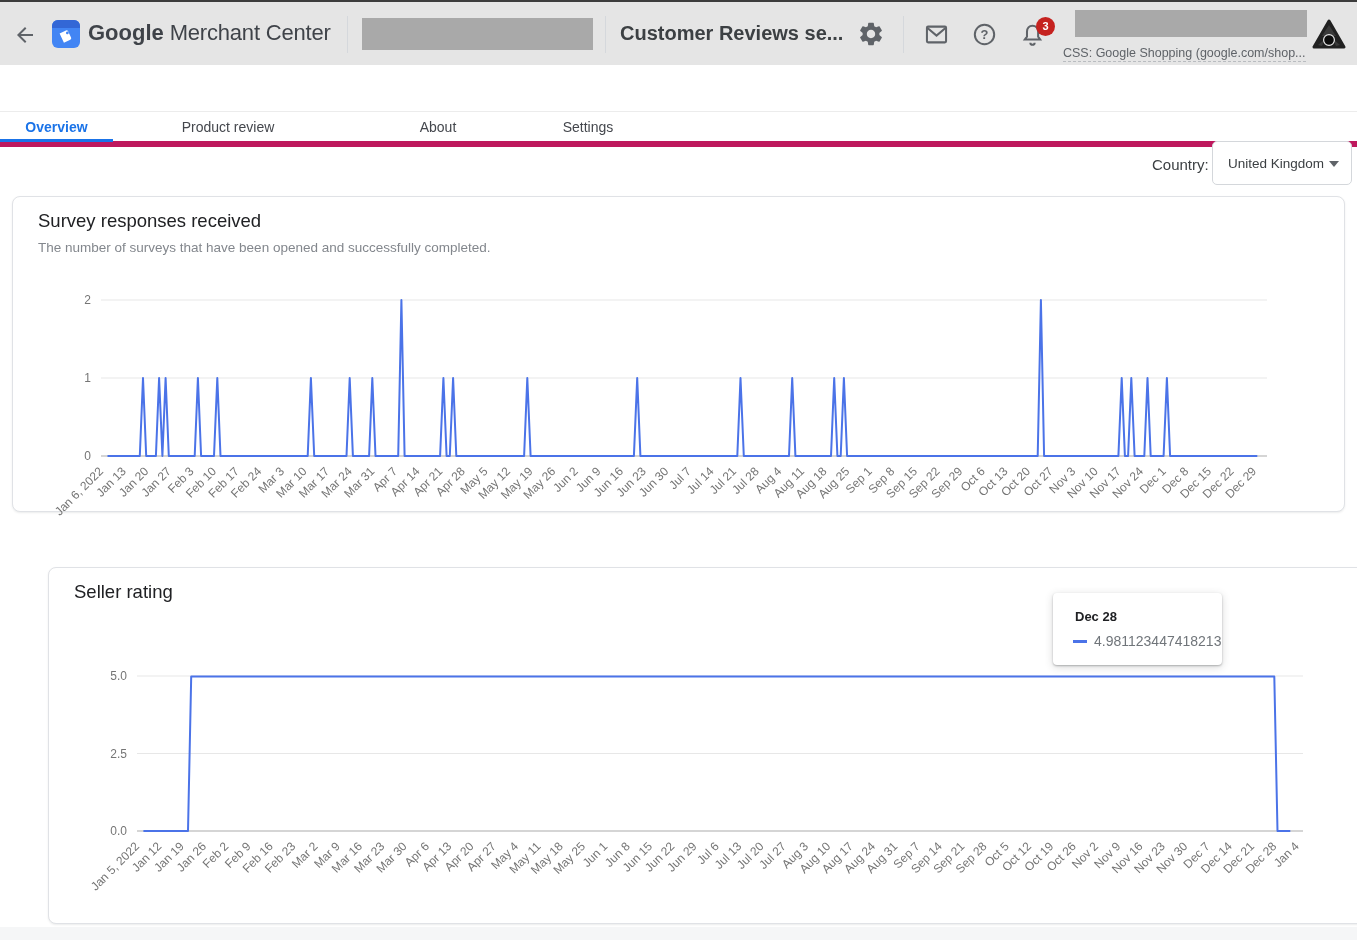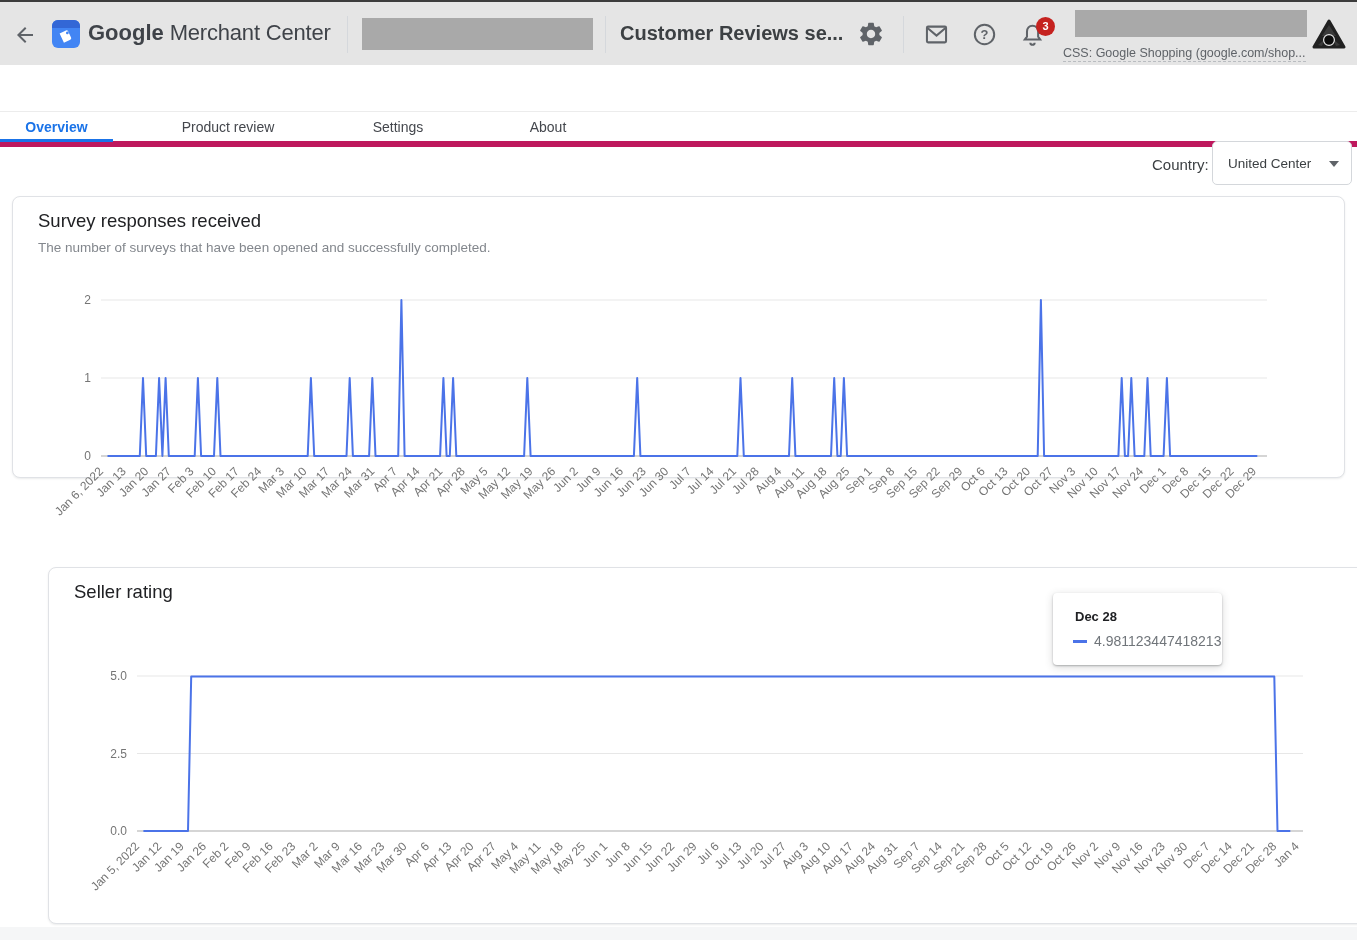--- a/index.html
+++ b/index.html
@@ -27,21 +27,21 @@
   .tab.active { color:#1a73e8; font-weight:600; }
   .tab.active .tab-underline { position:absolute; bottom:-1px; left:0; width:100%; height:3px; background:#1a73e8; }
 
   
   .country-label { position:absolute; left:1152px; top:156px; font-size:15px; color:#3c4043; }
   .country-select { position:absolute; left:1212px; top:141px; width:140px; height:44px; border:1px solid #d4d7db; border-radius:5px; background:#fff; font-size:13.5px; color:#3c4043; display:flex; align-items:center; padding-left:15px; cursor:pointer; }
   .caret { position:absolute; right:12px; top:19px; width:0; height:0; border-left:5px solid transparent; border-right:5px solid transparent; border-top:6px solid #5f6368; }
 
   
   .card { position:absolute; left:12px; width:1333px; background:#fff; border:1px solid #e0e2e6; border-radius:8px; box-shadow:0 1px 2px rgba(60,64,67,.10); }
-  .card-1 { top:196px; height:282px; }
+  .card-1 { top:196px; height:316px; }
   .card-2 { top:567px; height:357px;margin-left:36px; }
   .card h2 { position:absolute; left:25px; top:13px; font-size:18.5px; font-weight:400; color:#202124; }
   .card .subtitle { position:absolute; left:25px; top:43px; font-size:13.5px; color:#83878d; }
   .subtitle a { color:#1a73e8; text-decoration:underline; cursor:pointer; }
   .chart-svg { position:absolute; left:0; top:95px; width:1333px; height:250px; }
   .axis { font-size:12px; fill:#757575; }
 
   
   .chart-tooltip { position:absolute; left:1053px; top:593px; width:169px; height:72px; background:#fff; border-radius:4px;
     box-shadow:0 1px 2px rgba(60,64,67,.35), 0 2px 8px rgba(60,64,67,.2); z-index:5; }
@@ -125,31 +125,31 @@
   </header>
 
   <nav class="tabbar">
     <div class="tab active" style="width:113px">
         <span>Overview</span>
         <div class="tab-underline"></div>
       </div>
     <div class="tab" style="width:230px">
         <span>Product review</span>
       </div>
+    <div class="tab" style="width:190px">
+        <span>About</span>
+      </div>
     <div class="tab" style="width:110px">
         <span>Settings</span>
       </div>
-    <div class="tab" style="width:190px">
-        <span>About</span>
-      </div>
   </nav>
 
   <div class="country-label">Country:</div>
   <div class="country-select">
-    <span>United Center</span>
+    <span>United Kingdom</span>
     <span class="caret"></span>
   </div>
 
   <section class="card card-1">
     <h2>Survey responses received</h2>
     <div class="subtitle">The number of surveys that have been opened and successfully completed.</div>
     <svg id="survey-chart" class="chart-svg" viewBox="0 0 1333 250">
         <line x1="88" x2="1254" y1="164" y2="164" stroke="#ababab" stroke-width="1"></line>
         <text x="78" y="168" text-anchor="end" class="axis">0</text>
         <line x1="88" x2="1254" y1="86" y2="86" stroke="#e7e7e7" stroke-width="1"></line>

